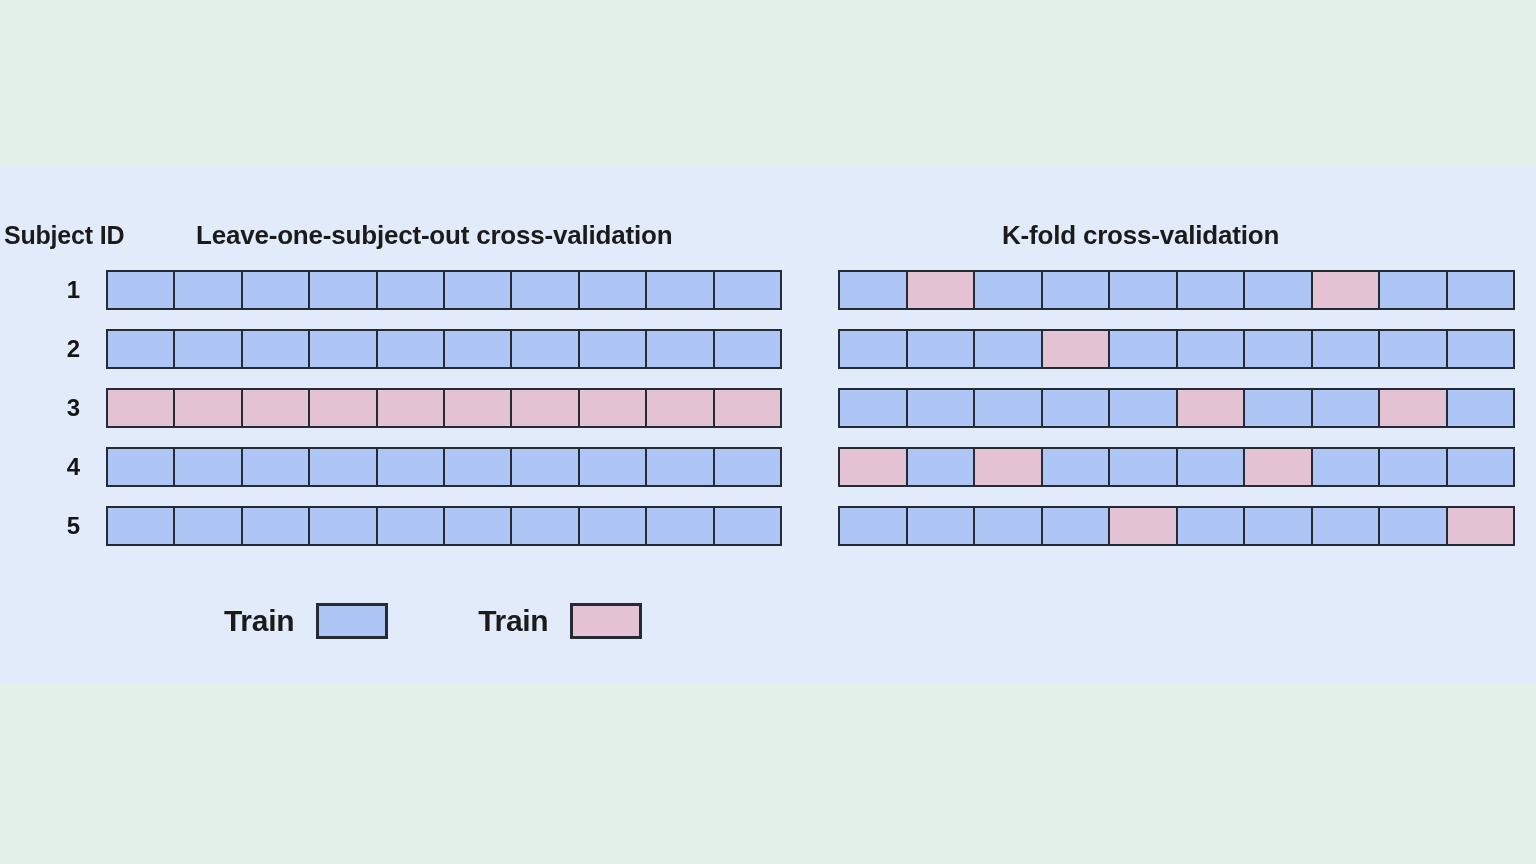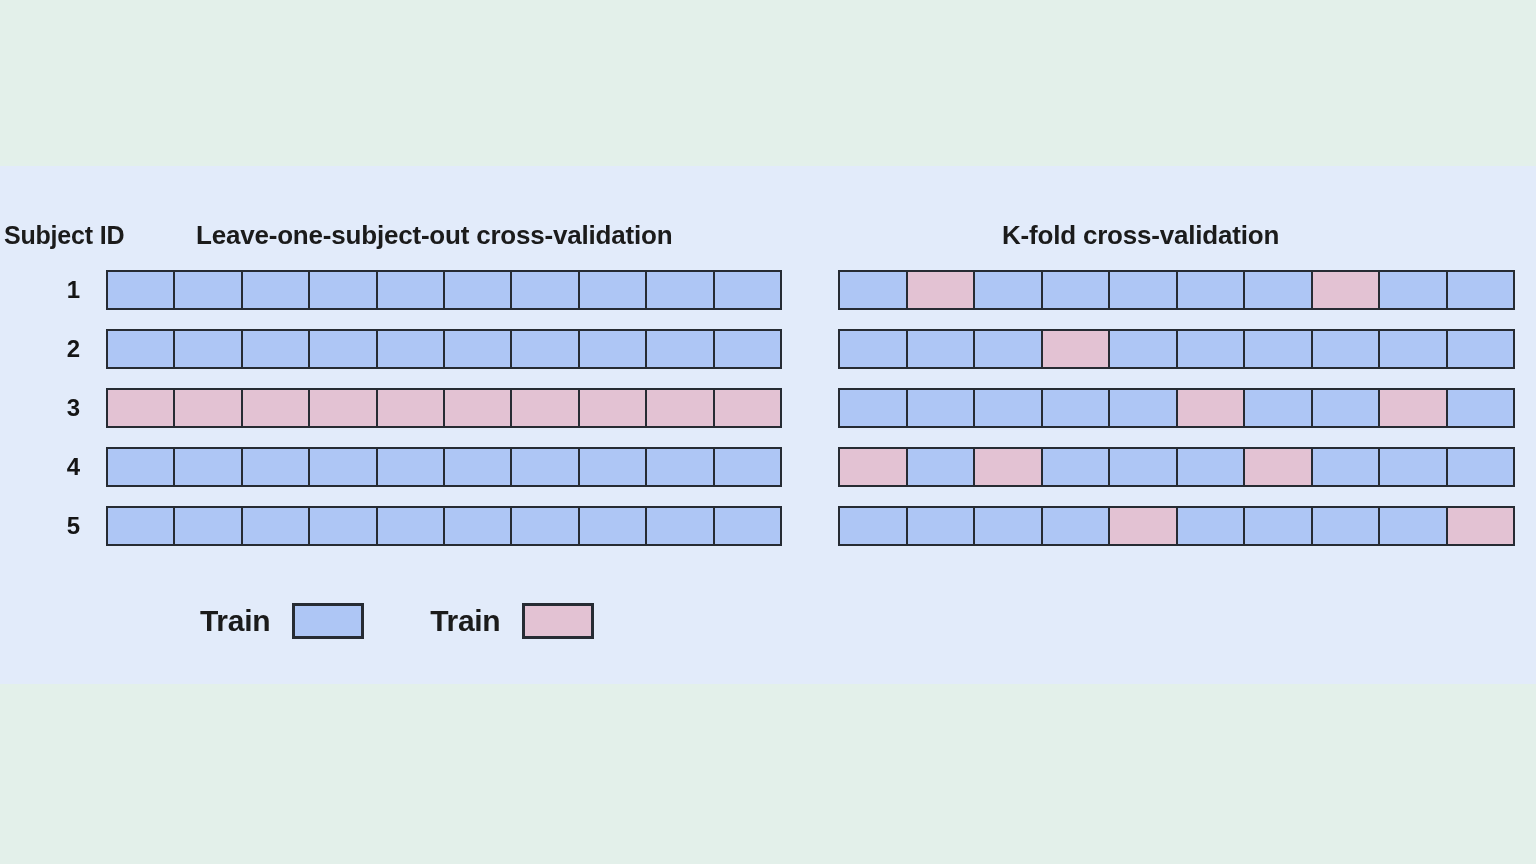--- a/index.html
+++ b/index.html
@@ -89,20 +89,21 @@
     position: absolute;
     left: 200px;
     top: 437px;
     display: flex;
     align-items: center;
     gap: 0px;
   }
   .legend-group {
     display: flex;
     align-items: center;
+    margin-left: 24px;
   }
   .legend-label {
     font-size: 30px;
     font-weight: bold;
     color: #1b1b1b;
     letter-spacing: -0.3px;
   }
   .legend-swatch {
     width: 72px;
     height: 36px;

